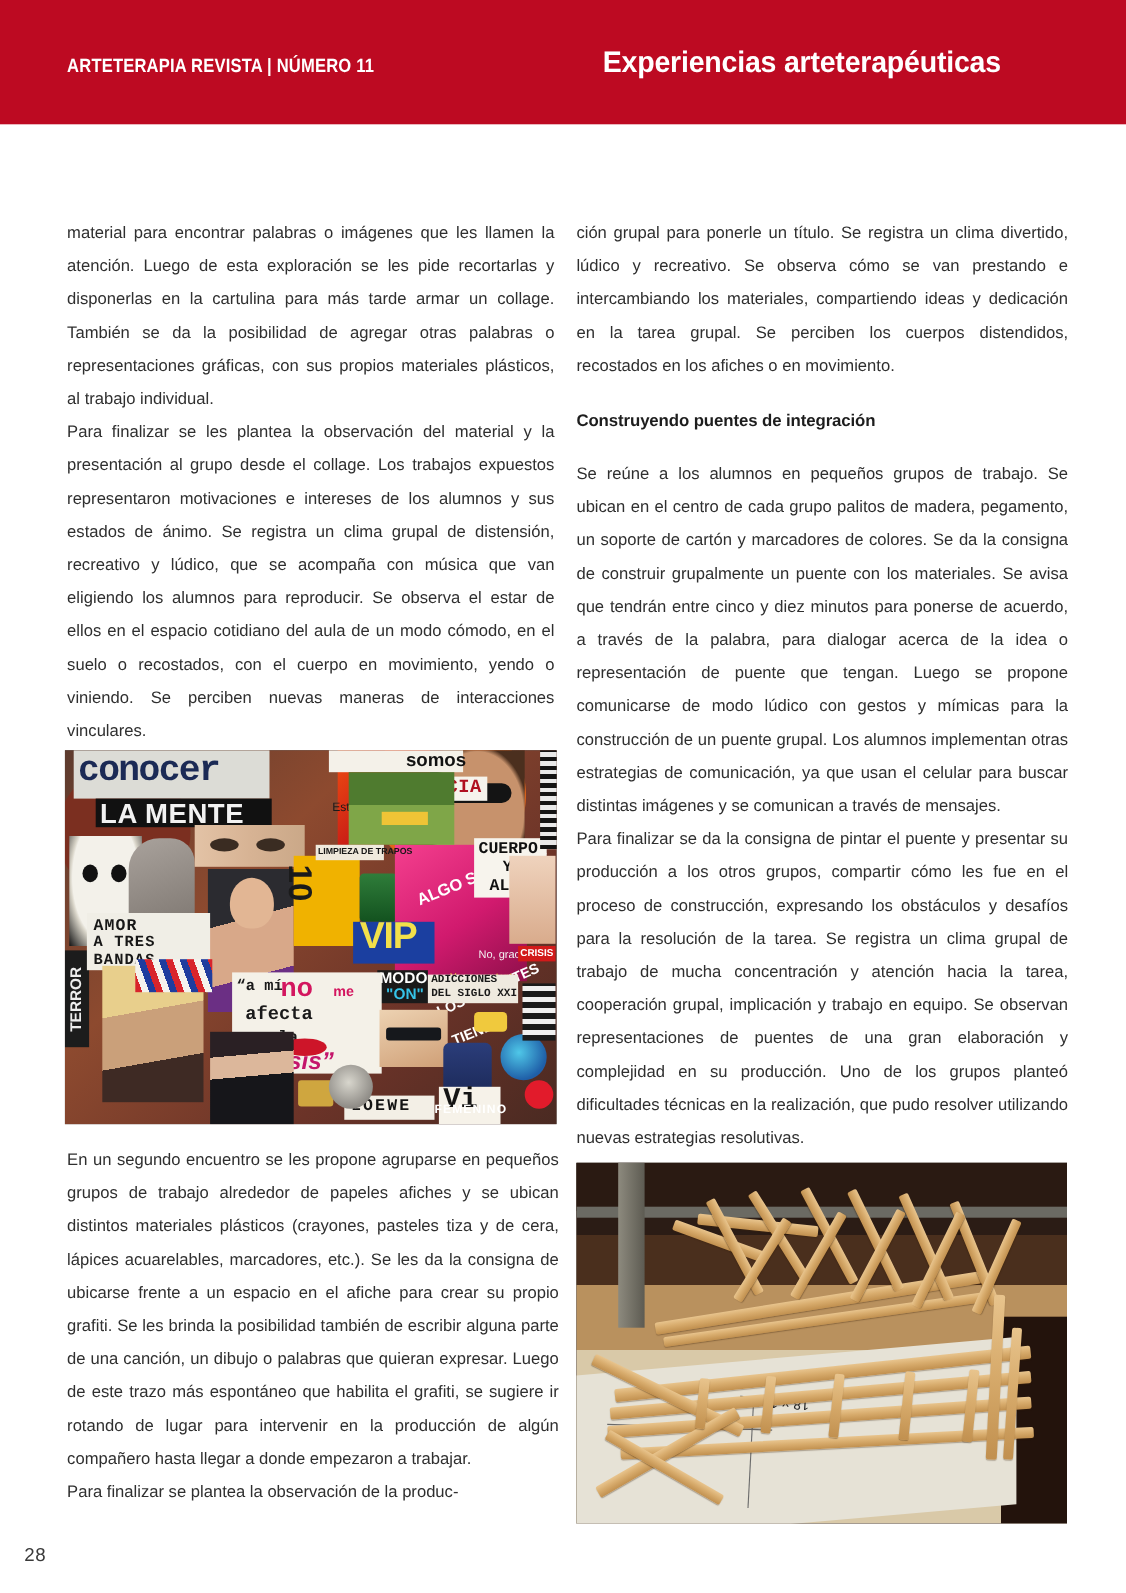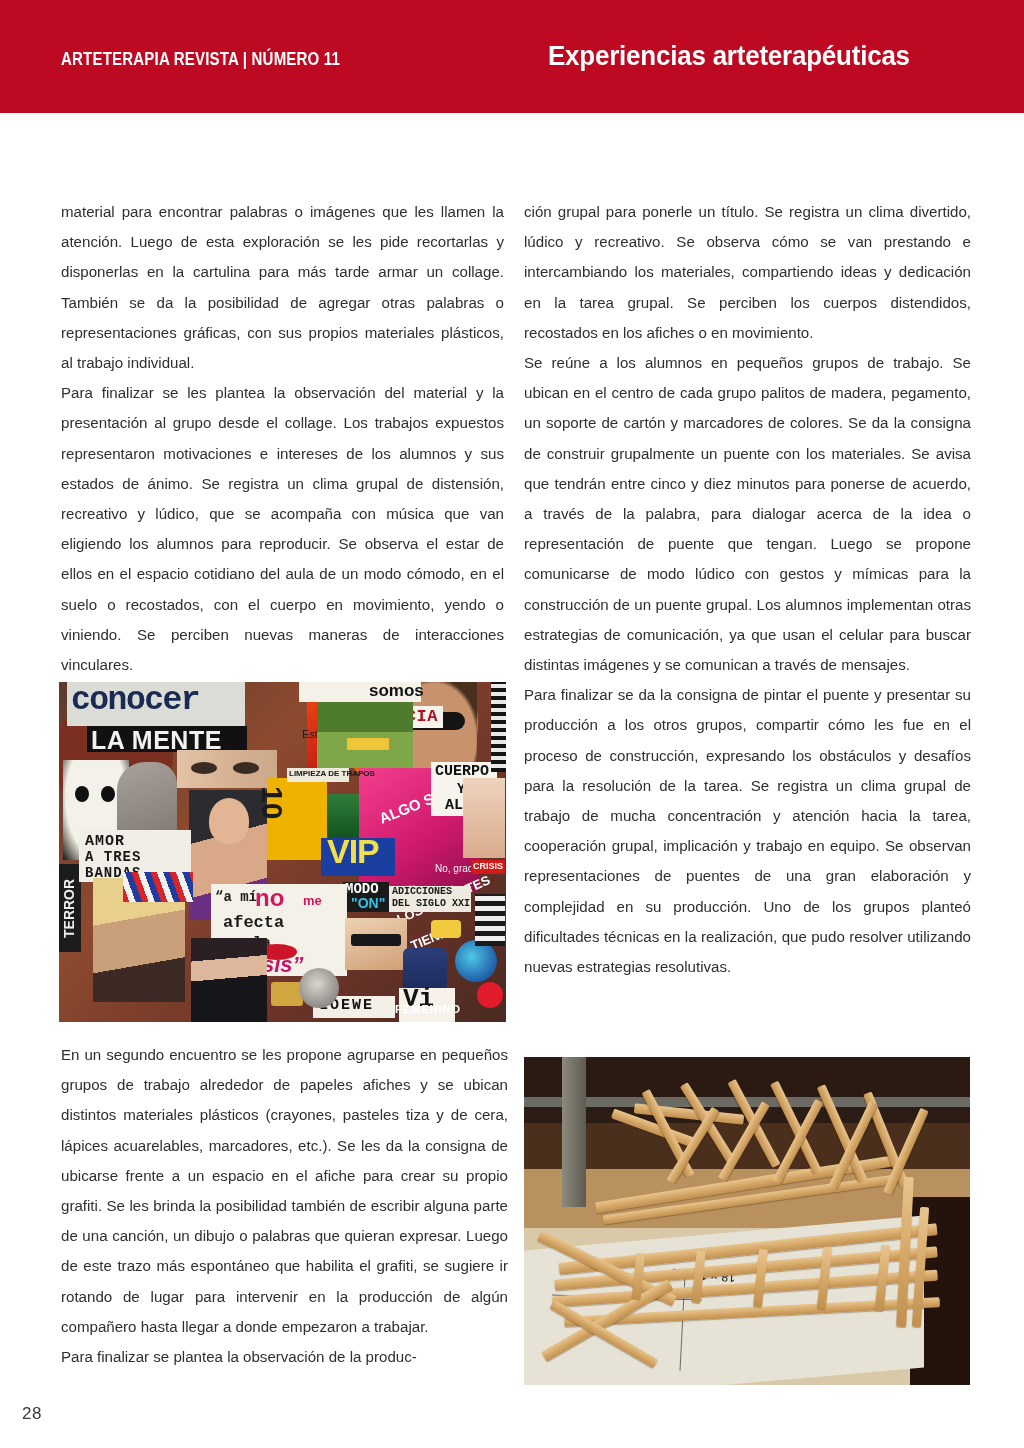--- a/index.html
+++ b/index.html
@@ -145,20 +145,21 @@
   <div class="header-right">Experiencias arteterapéuticas</div>
 </div>
 
 <div class="col col-left">
   <p>material para encontrar palabras o imágenes que les llamen la atención. Luego de esta exploración se les pide recortarlas y disponerlas en la cartulina para más tarde armar un collage. También se da la posibilidad de agregar otras palabras o representaciones gráficas, con sus propios materiales plásticos, al trabajo individual.</p>
   <p>Para finalizar se les plantea la observación del material y la presentación al grupo desde el collage. Los trabajos expuestos representaron motivaciones e intereses de los alumnos y sus estados de ánimo. Se registra un clima grupal de distensión, recreativo y lúdico, que se acompaña con música que van eligiendo los alumnos para reproducir. Se observa el estar de ellos en el espacio cotidiano del aula de un modo cómodo, en el suelo o recostados, con el cuerpo en movimiento, yendo o viniendo. Se perciben nuevas maneras de interacciones vinculares.</p>
 </div>
 
 <div class="col col-right" style="width:447px;">
   <p>ción grupal para ponerle un título. Se registra un clima divertido, lúdico y recreativo. Se observa cómo se van prestando e intercambiando los materiales, compartiendo ideas y dedicación en la tarea grupal. Se perciben los cuerpos distendidos, recostados en los afiches o en movimiento.</p>
+  <h2 class="section-heading">Construyendo puentes de integración</h2>
   <p>Se reúne a los alumnos en pequeños grupos de trabajo. Se ubican en el centro de cada grupo palitos de madera, pegamento, un soporte de cartón y marcadores de colores. Se da la consigna de construir grupalmente un puente con los materiales. Se avisa que tendrán entre cinco y diez minutos para ponerse de acuerdo, a través de la palabra, para dialogar acerca de la idea o representación de puente que tengan. Luego se propone comunicarse de modo lúdico con gestos y mímicas para la construcción de un puente grupal. Los alumnos implementan otras estrategias de comunicación, ya que usan el celular para buscar distintas imágenes y se comunican a través de mensajes.</p>
   <p>Para finalizar se  da la consigna de pintar el puente y presentar su producción a los otros grupos, compartir cómo les fue en el proceso de construcción, expresando los obstáculos y desafíos para la resolución de la tarea. Se registra un clima grupal de trabajo de mucha concentración y atención hacia la tarea, cooperación grupal, implicación y trabajo en equipo. Se observan representaciones de puentes de una gran elaboración y complejidad en su producción. Uno de los grupos planteó dificultades técnicas en la realización, que pudo resolver utilizando nuevas estrategias resolutivas.</p>
 </div>
 
 <div class="figure-collage">
 
   <div class="cl" style="left:0;top:0;width:447px;height:340px;
               background:
                 radial-gradient(circle at 12% 22%, #7b2f20 0 60px, transparent 61px),
                 radial-gradient(circle at 78% 12%, #e0651a 0 70px, transparent 71px),
@@ -233,21 +234,21 @@
   <div class="cl" style="left:228px;top:86px;width:62px;height:14px;background:#efe9dc;"></div>
   <div class="cl-txt" style="left:230px;top:88px;font-size:8px;color:#161616;">LIMPIEZA DE TRAPOS</div>
 
   <div class="cl-txt" style="left:356px;top:182px;font-size:10px;color:#f3f3f3;font-weight:normal;padding-left:20px;">No, gracias</div>
   <div class="cl" style="left:412px;top:178px;width:34px;height:14px;background:#d21a1a;"></div>
   <div class="cl-txt" style="left:414px;top:180px;font-size:9px;color:#ffffff;">CRISIS</div>
 
   <div class="cl-txt" style="left:350px;top:202px;font-size:9px;color:#f5d93a;font-weight:normal;">Yo no soy tonto</div>
 
   <div class="cl" style="left:284px;top:200px;width:46px;height:30px;background:#1a1a1a;"></div>
-  <div class="cl-txt" style="left:286px;top:200px;font-size:14px;color:#ffffff;font-family:Liberation Mono, monospace;">MODO</div>
+  <div class="cl-txt" style="left:286px;top:200px;font-size:14px;color:#ffffff;">MODO</div>
   <div class="cl-txt" style="left:292px;top:214px;font-size:14px;color:#35c3e8;">"ON"</div>
 
   <div class="cl" style="left:330px;top:204px;width:82px;height:26px;background:#efeadf;"></div>
   <div class="cl-txt cl-serif" style="left:333px;top:205px;font-size:10px;color:#1a1a1a;">ADICCIONES</div>
   <div class="cl-txt cl-serif" style="left:333px;top:217px;font-size:10px;color:#1a1a1a;">DEL SIGLO XXI</div>
 
   <div class="cl" style="left:34px;top:196px;width:92px;height:124px;
               background:linear-gradient(170deg,#e8cf8c 0 34%, #caa07a 34% 68%, #3e2a24 68% 100%);"></div>
   <div class="cl" style="left:64px;top:190px;width:70px;height:30px;
               background:repeating-linear-gradient(70deg,#d8242c 0 6px,#f4f2ee 6px 12px,#1f3c9e 12px 18px);"></div>

